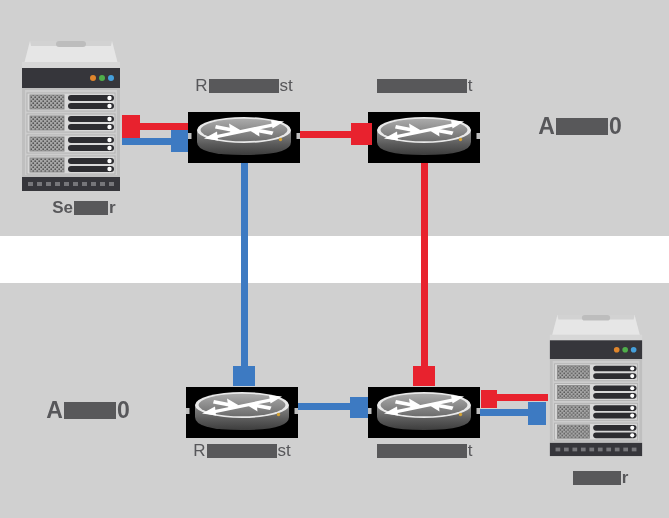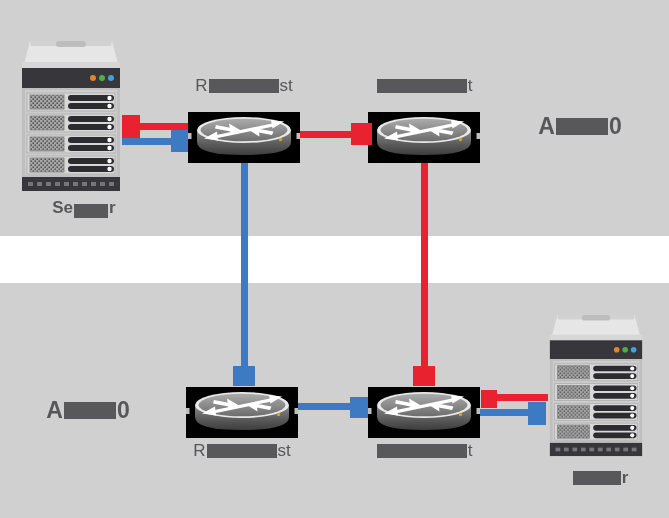--- a/index.html
+++ b/index.html
@@ -199,21 +199,21 @@
   <div class="label node-label" style="left:180px; top:441px; width:124px;">
     <span>R</span>
       <span class="redact redact-sm" style="width:70px;"></span>
       <span>st</span>
   </div>
   <div class="label node-label" style="left:362px; top:441px; width:124px;">
     <span></span>
       <span class="redact redact-sm" style="width:90px;"></span>
       <span>t</span>
   </div>
-  <div class="label node-label server-label" style="left:34px; top:198px; width:100px;align-items:flex-end;">
+  <div class="label node-label server-label" style="left:34px; top:198px; width:100px;">
     <span>Se</span>
       <span class="redact redact-sm" style="width:34px;"></span>
       <span>r</span>
   </div>
   <div class="label node-label server-label" style="left:550px; top:468px; width:100px;">
     <span></span>
       <span class="redact redact-sm" style="width:48px;"></span>
       <span>r</span>
   </div>
 

